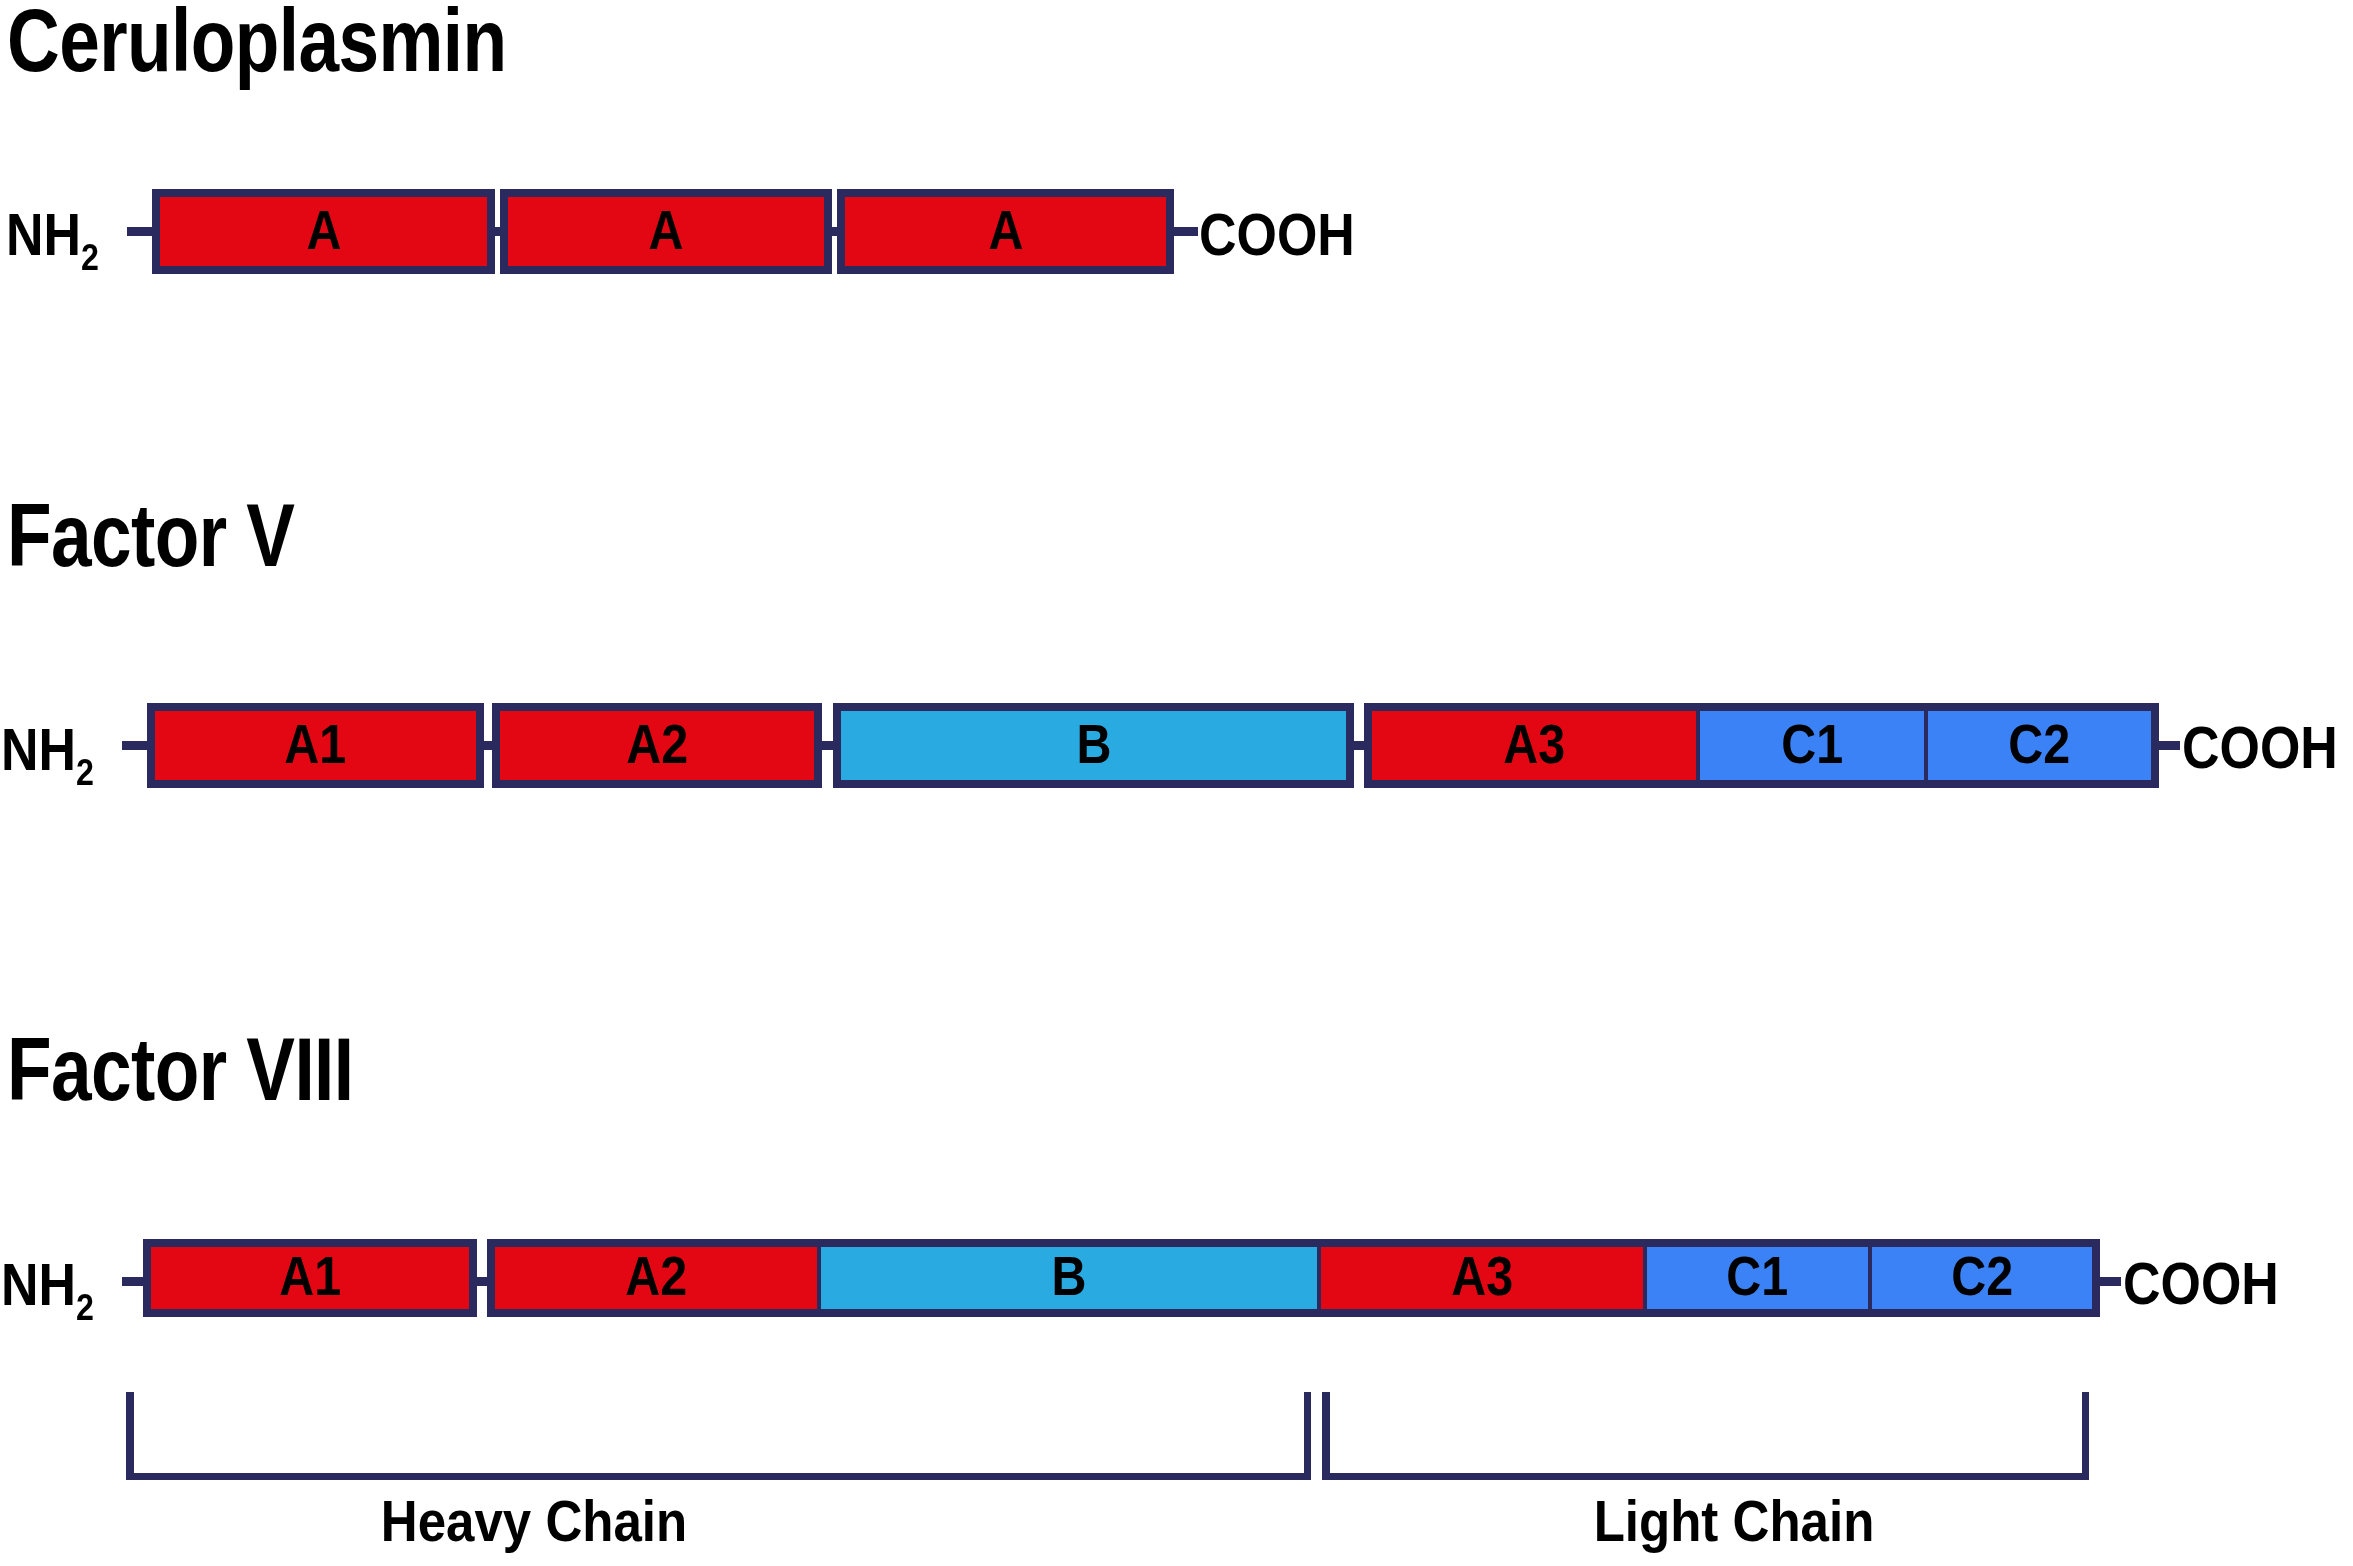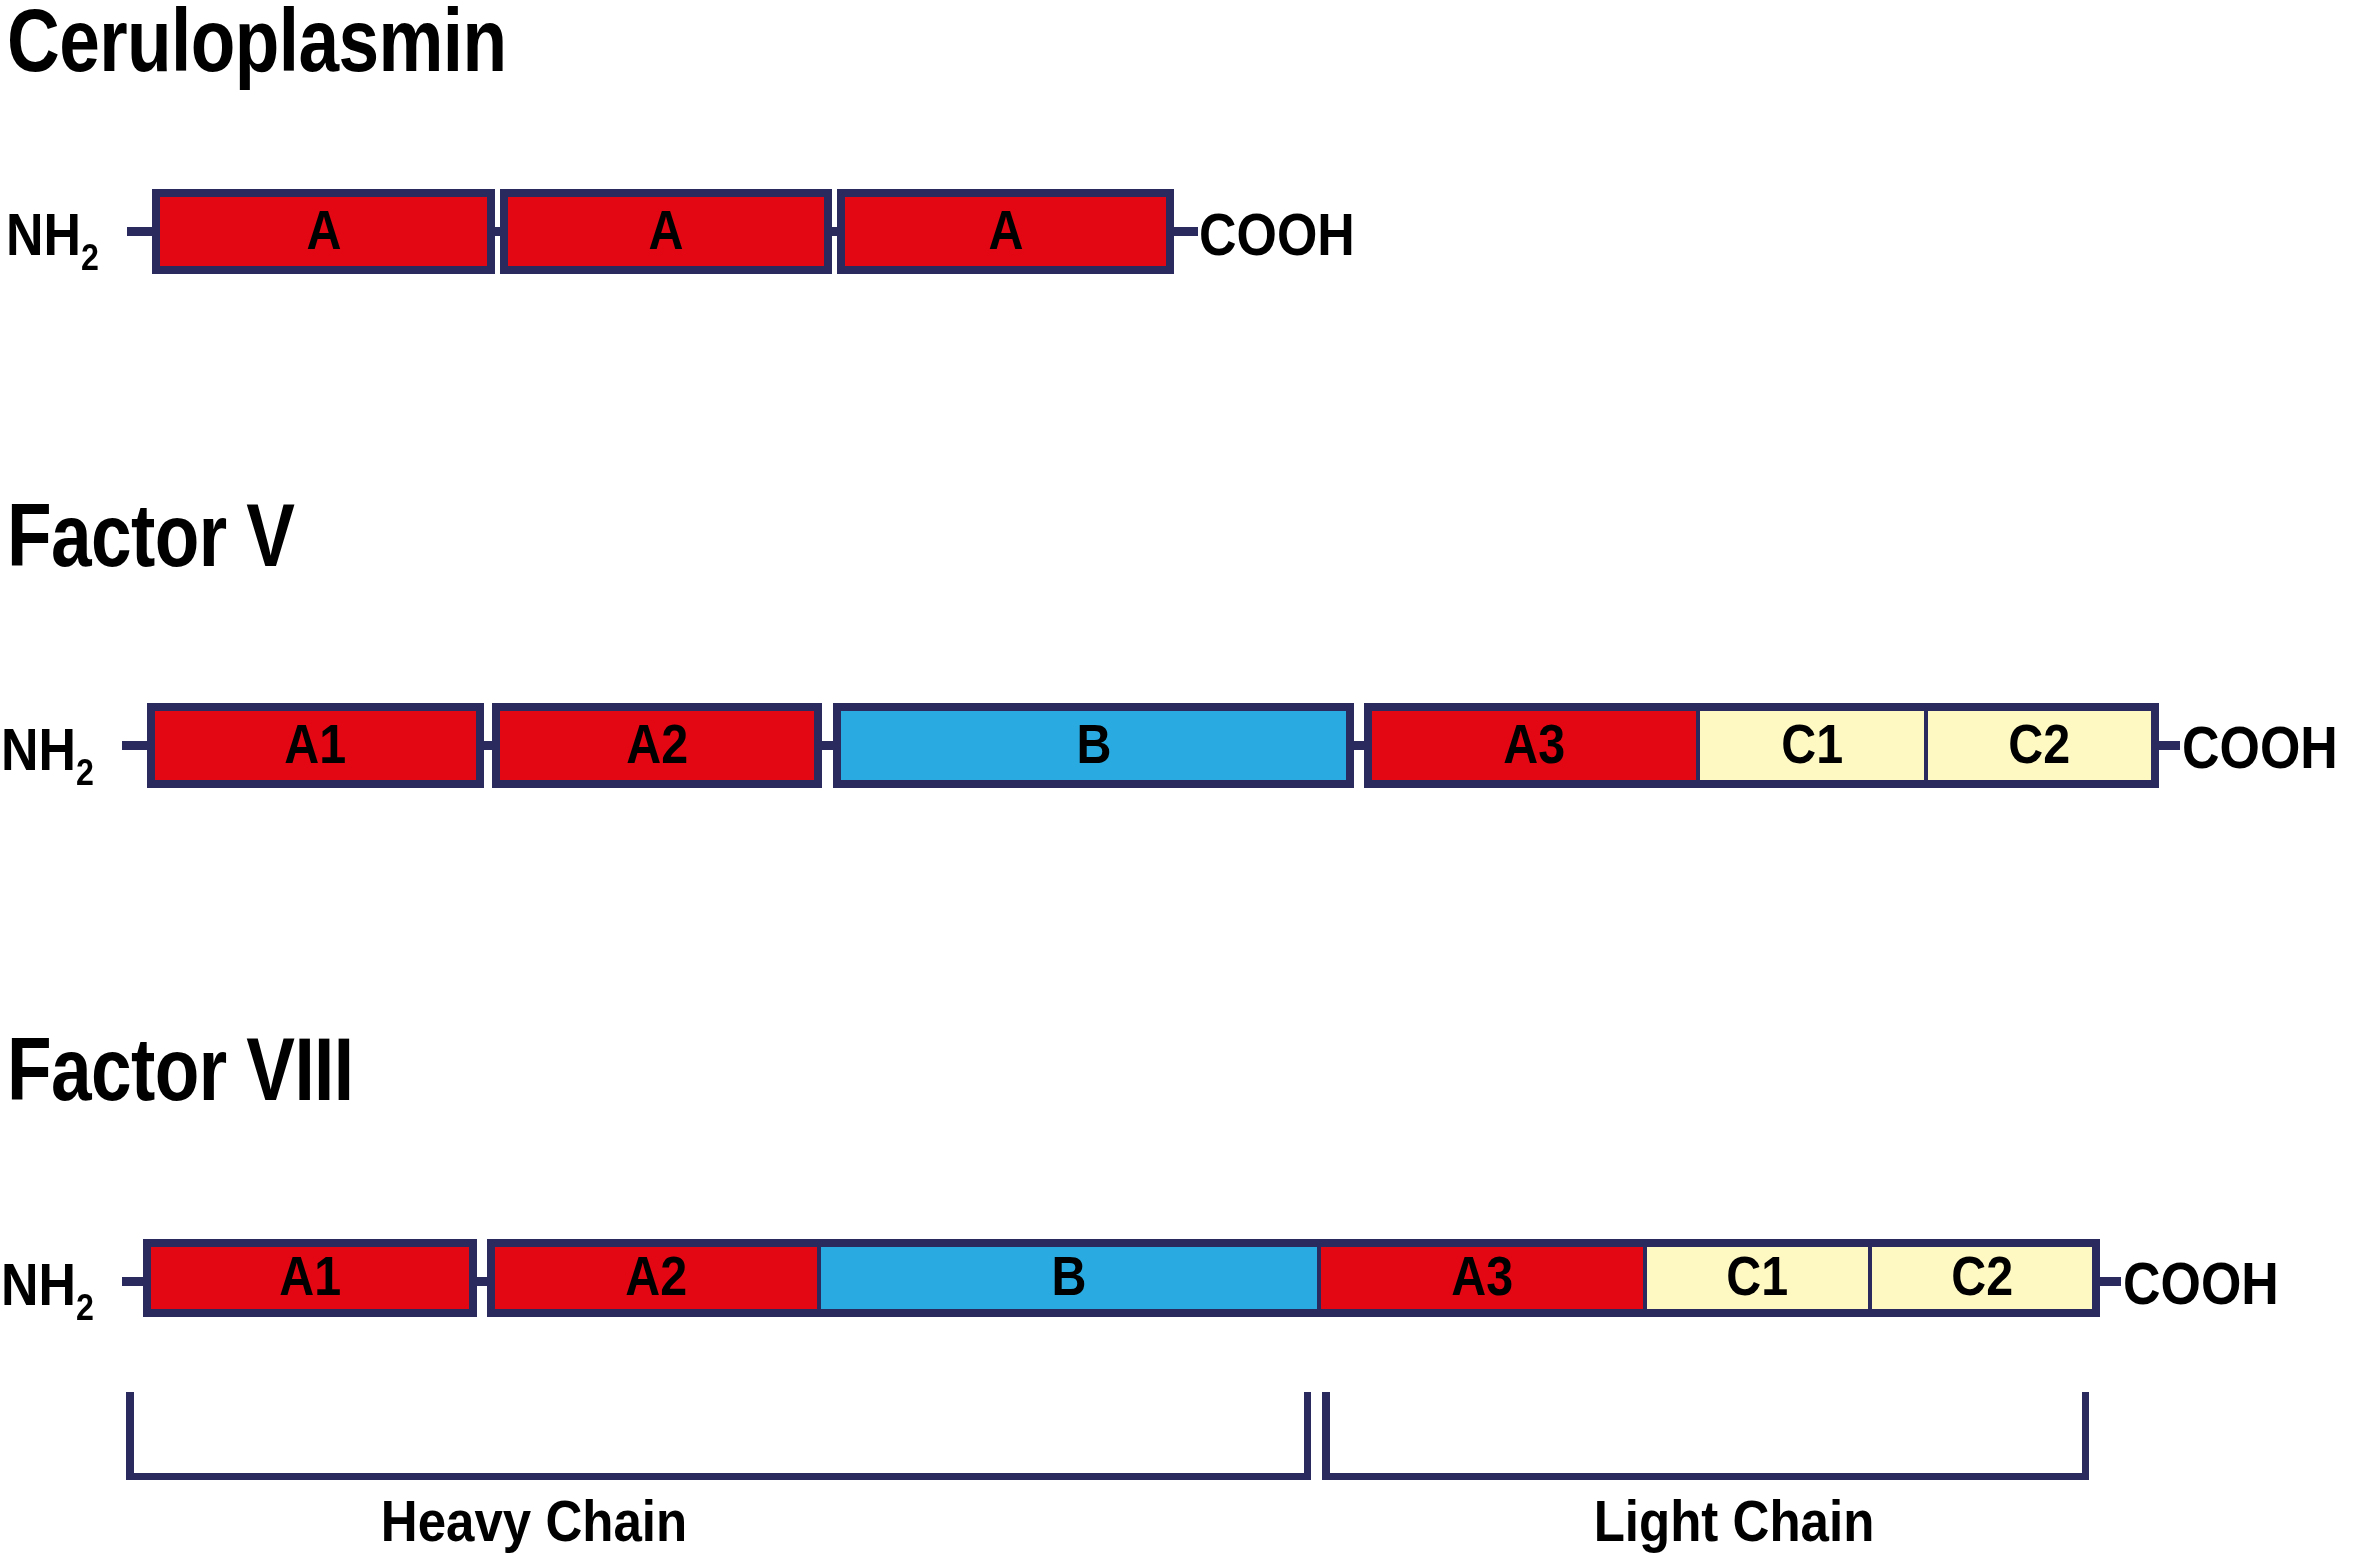--- a/index.html
+++ b/index.html
@@ -85,21 +85,21 @@
     font-size: 55px;
     line-height: 1;
     color: #000000;
     transform: scaleX(0.88);
     white-space: nowrap;
     margin-top: -2.7px;
   }
 
   .fill-red   { background: #e30613; }
   .fill-blue  { background: #29abe2; }
-  .fill-green { background: #fef9c3; }
+  .fill-green { background: #3b82f6; }
 
   
   .bracket {
     position: absolute;
   }
   .bracket .bar-h {
     position: absolute;
     left: 0;
     bottom: 0;
     height: 7.5px;

